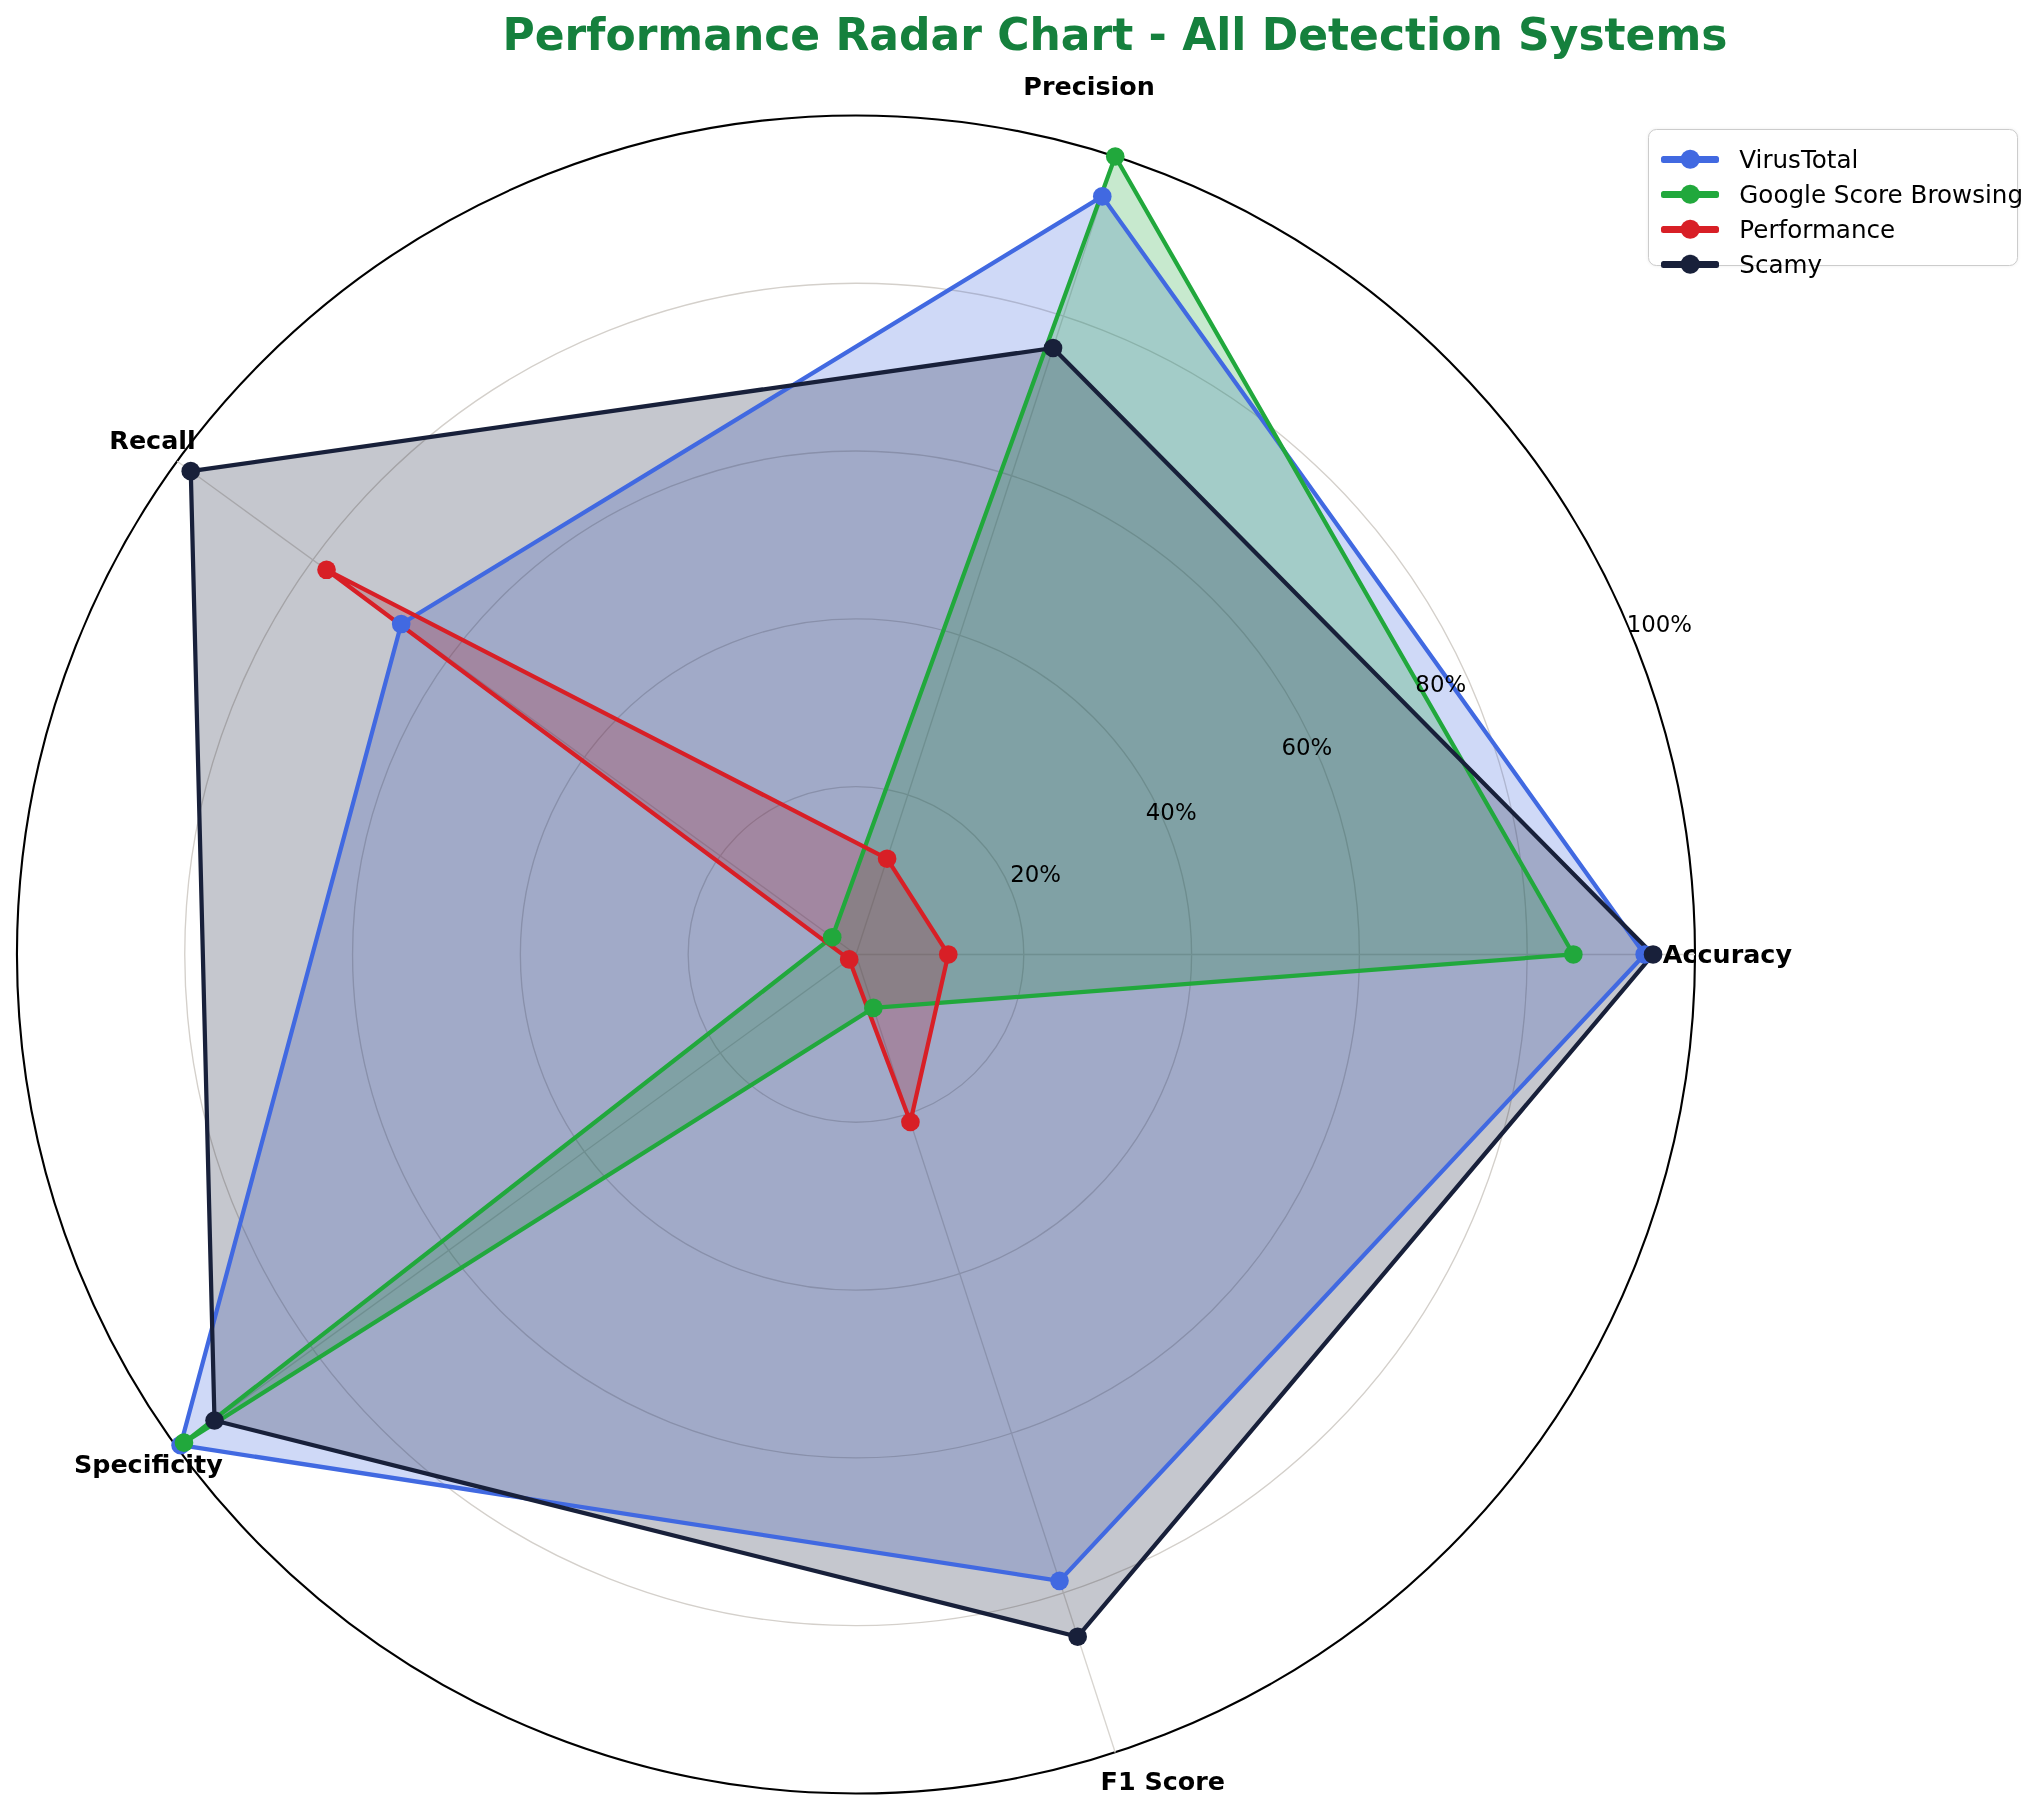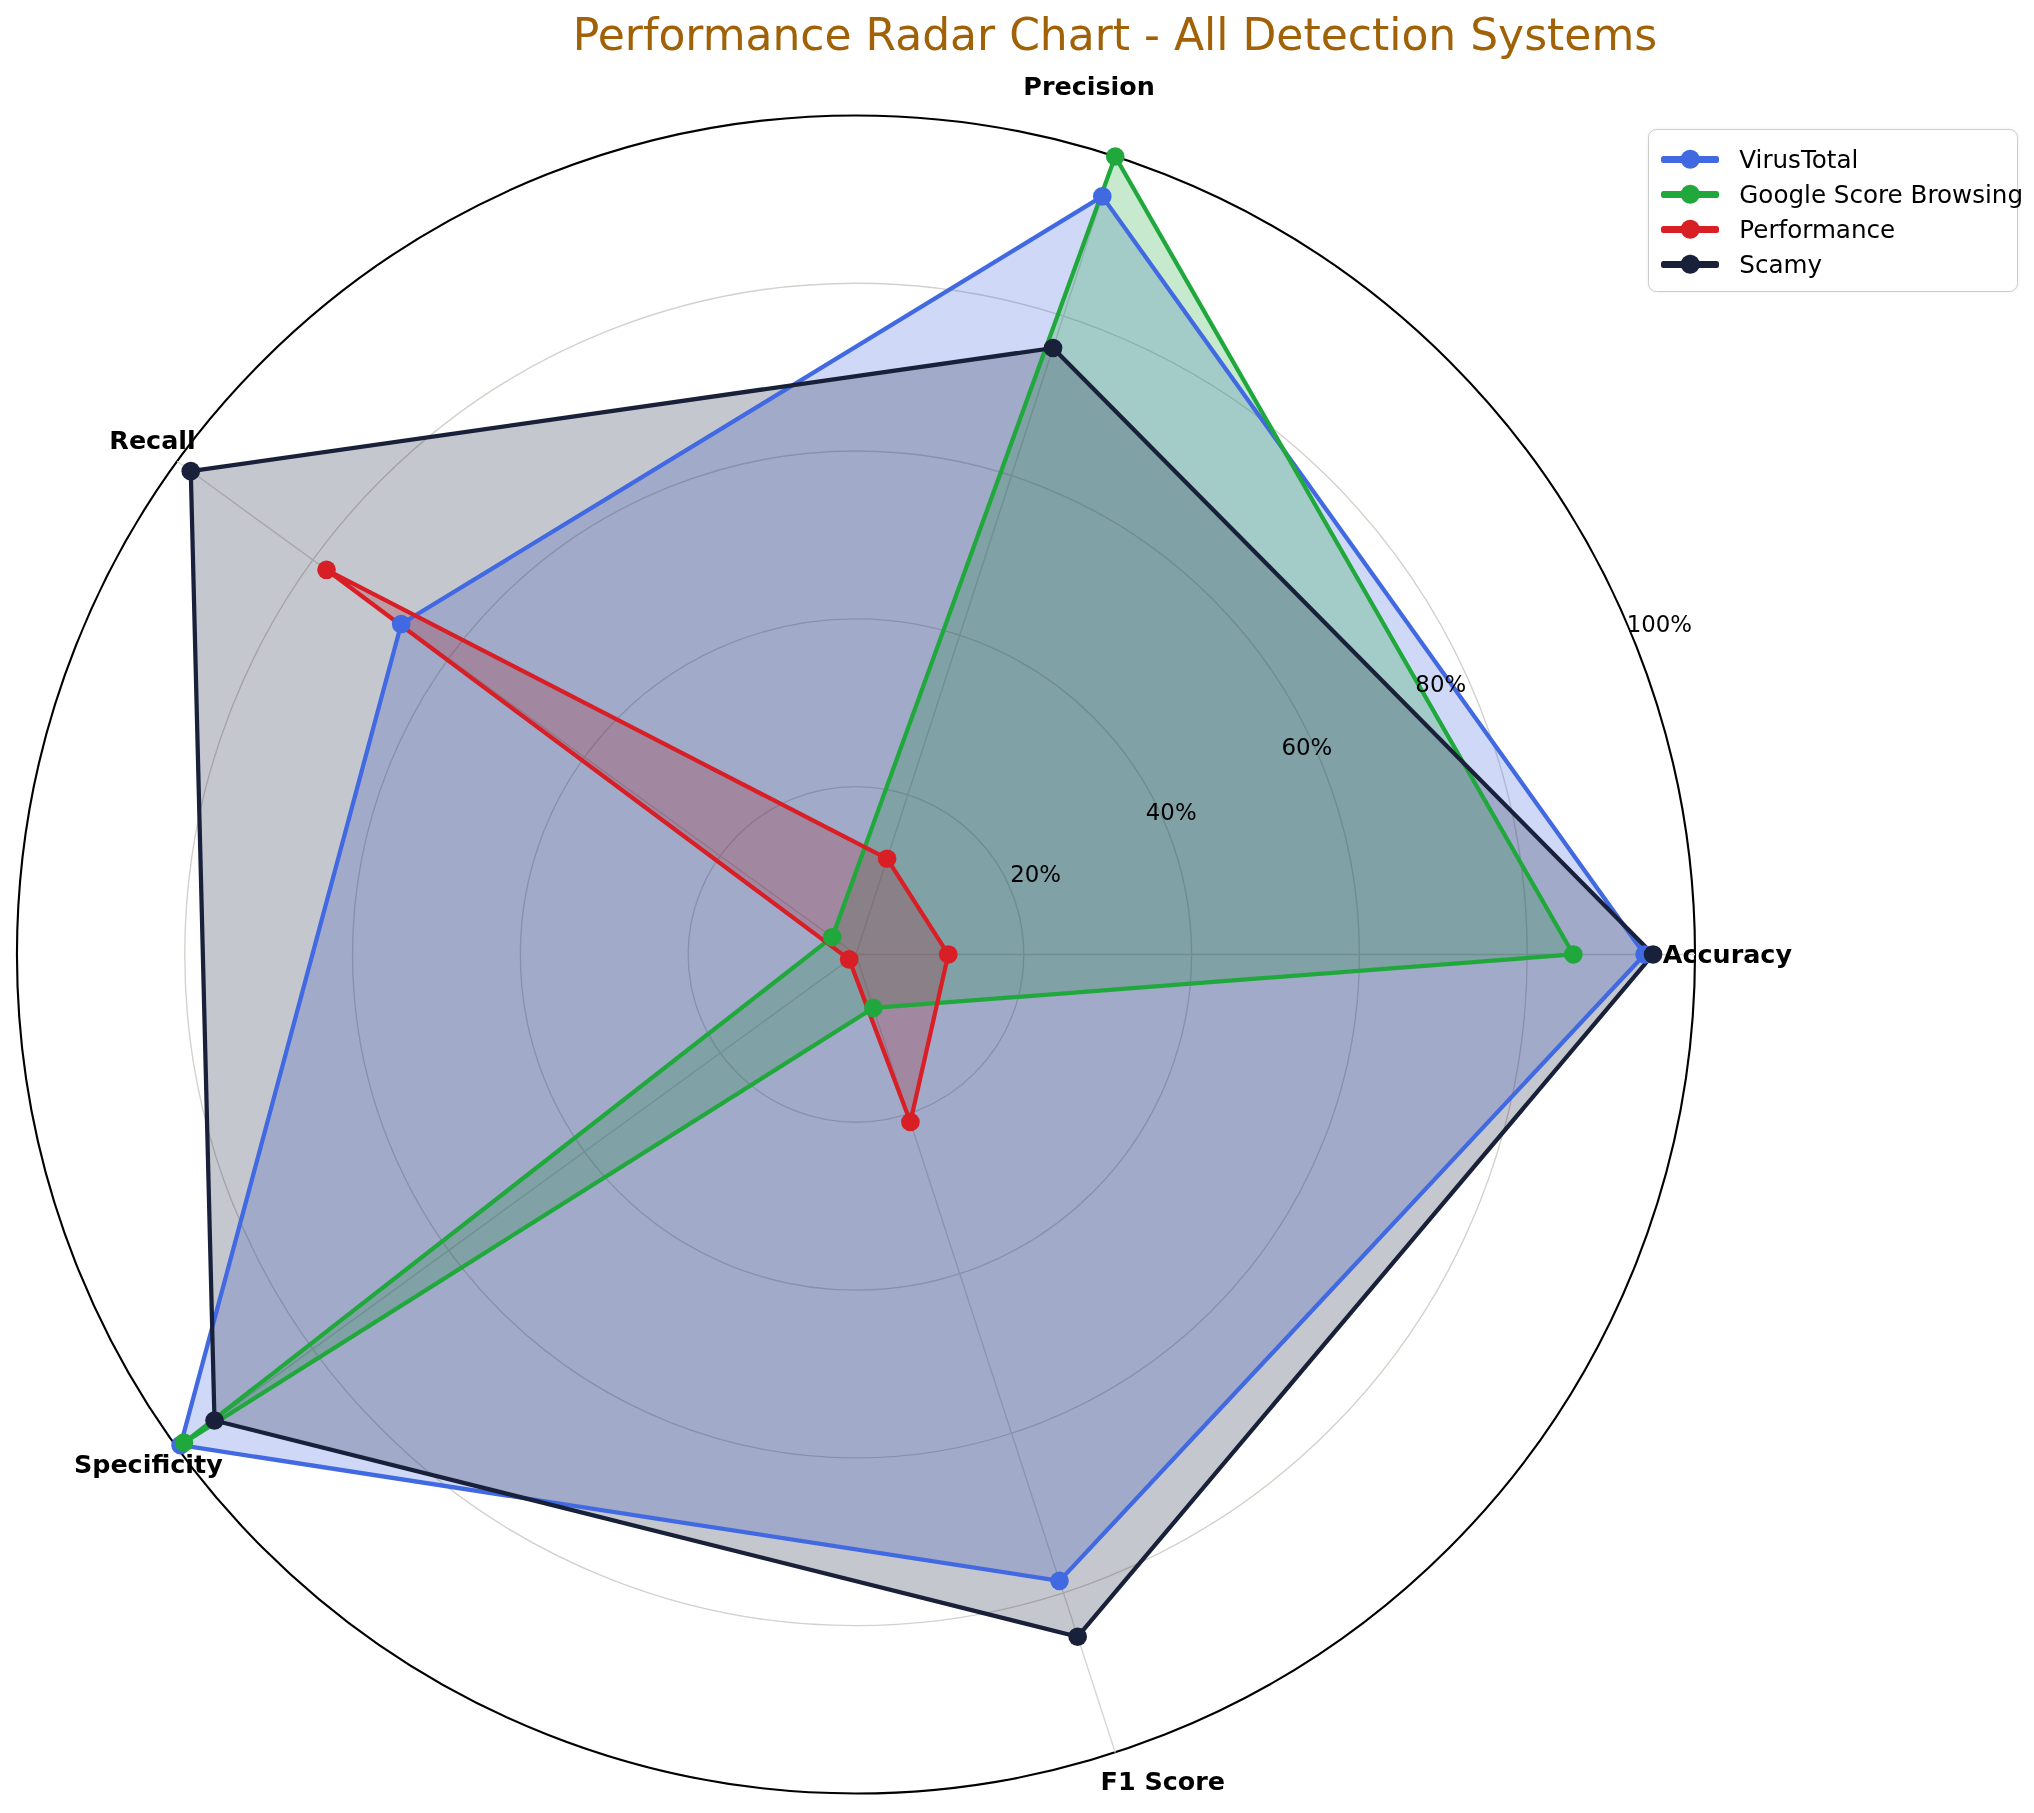--- a/index.html
+++ b/index.html
@@ -1,23 +1,23 @@
 <!DOCTYPE html>
 <html style="font-size:13.6px"><head>
 <meta charset="utf-8">
 <style>
   html,body{margin:0;padding:0;background:#ffffff;}
   body{width:2034px;height:1814px;position:relative;font-family:"DejaVu Sans","Liberation Sans",sans-serif;}
   #figure{position:absolute;left:0;top:0;width:2034px;height:1814px;background:#ffffff;}
   #chart-title{position:absolute;left:352px;top:8.5px;width:1526px;text-align:center;
-    font-size:44px;font-weight:normal;color:#a16207;letter-spacing:0px;}
+    font-size:44px;font-weight:bold;color:#15803d;letter-spacing:0px;}
   svg{position:absolute;left:0;top:0;}
   .axis-label{font-size:30px;font-weight:bold;fill:#000;}
   .rtick-label{font-size:27px;fill:#000;}
-  #legend{position:absolute;left:1648px;top:129px;width:370px;height:163px;
+  #legend{position:absolute;left:1648px;top:129px;width:370px;height:137px;
     background:#ffffff;border:1.7px solid #cccccc;border-radius:8.5px;box-sizing:border-box;
     padding:12px 8.5px 8.5px 12px;box-shadow:0 0 3.4px rgba(0,0,0,0.08);}
   .legend-item{display:flex;align-items:center;height:35px;}
   .legend-swatch{position:relative;width:58px;height:6.8px;border-radius:2.5px;margin-right:20.3px;flex:0 0 58px;}
   .legend-dot{position:absolute;left:50%;top:50%;width:18.6px;height:18.6px;border-radius:50%;
     transform:translate(-50%,-50%);}
   .legend-label{font-size:24.6px;color:#000;white-space:nowrap;}
 </style>
 </head>
 <body>

